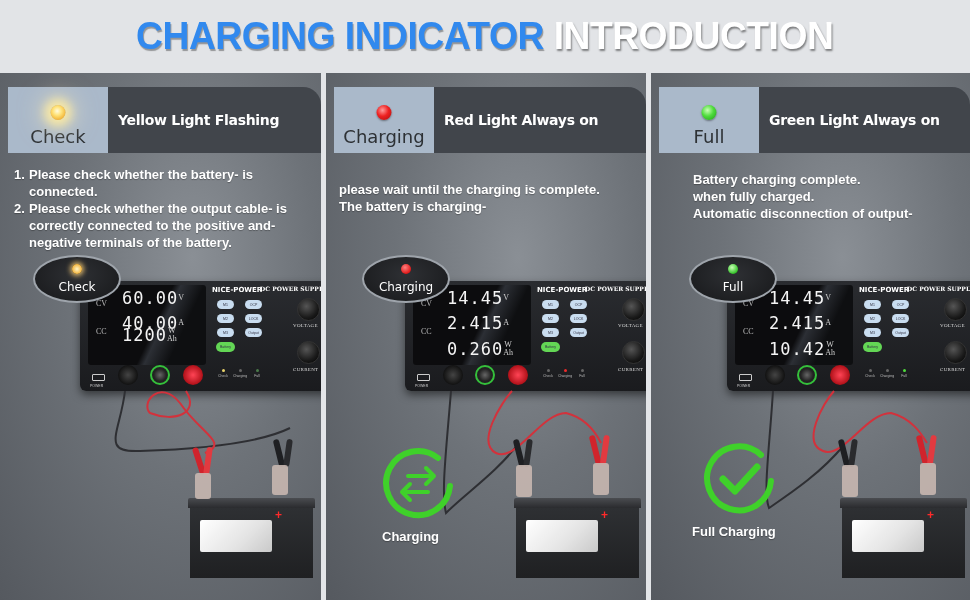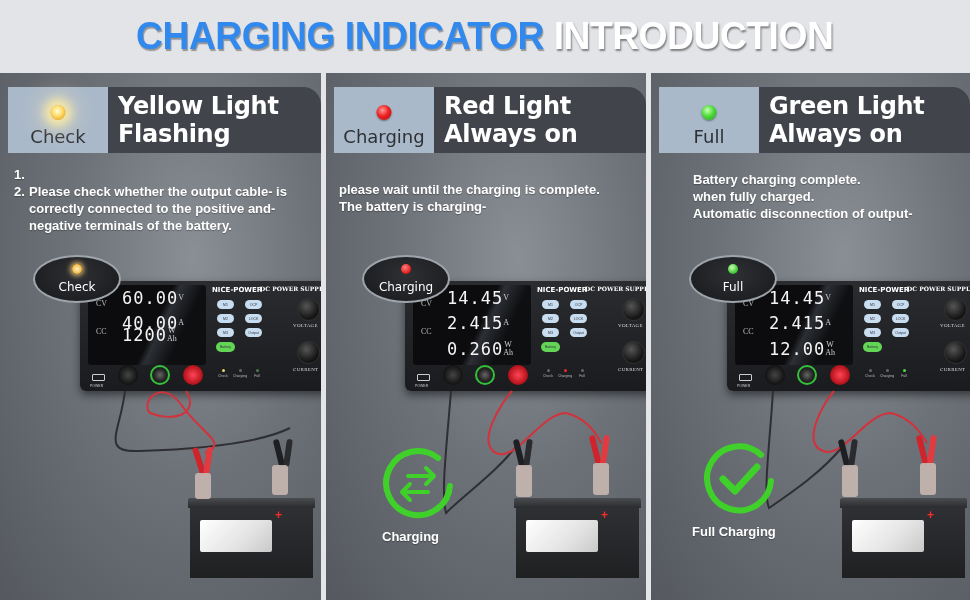--- a/index.html
+++ b/index.html
@@ -15,21 +15,21 @@
            background: radial-gradient(ellipse at 60% 35%, #8a8f95 0%, #6d7278 45%, #55595f 100%); }
   .panel.p1 { left: 0; width: 321px; }
   .panel.p2 { left: 326px; width: 320px; }
   .panel.p3 { left: 651px; width: 319px; }
 
   .banner { position: absolute; left: 8px; top: 14px; right: 0; height: 66px; display: flex; }
   .banner .lbl-box { width: 100px; height: 66px; background: #aab9ca; position: relative; display: flex; flex-direction: column; align-items: center; justify-content: flex-end; padding-bottom: 6px; }
   .banner .lbl-box .led { width: 15px; height: 15px; border-radius: 50%; position: absolute; top: 18px; left: 50%; transform: translateX(-50%); }
   .banner .lbl-box .txt { font-size: 18px; color: #2d3135; font-family: "DejaVu Sans", sans-serif; }
   .banner .title-box { flex: 1; background: #41454b; border-top-right-radius: 18px; display: flex; align-items: center; padding-left: 10px; }
-  .banner .title-box span { color: #ffffff; font-weight: bold; font-size: 24px; font-family: "DejaVu Sans", sans-serif; letter-spacing: -0.3px; }
+  .banner .title-box span { color: #ffffff; font-weight: bold; font-size: 14px; font-family: "DejaVu Sans", sans-serif; letter-spacing: -0.3px; }
 
   .led.yellow { background: radial-gradient(circle at 45% 40%, #fffbe0 0%, #ffe37a 35%, #f3b73c 70%); box-shadow: 0 0 10px 6px rgba(255,236,160,0.85), 0 0 22px 10px rgba(255,240,190,0.5); }
   .led.red { background: radial-gradient(circle at 40% 35%, #ff9a9a 0%, #ee2222 45%, #a80d0d 100%); box-shadow: 0 1px 2px rgba(0,0,0,0.4); }
   .led.green { background: radial-gradient(circle at 40% 35%, #c9ffb6 0%, #4fdc3c 45%, #1f9a16 100%); box-shadow: 0 1px 2px rgba(0,0,0,0.4); }
 
   .desc { position: absolute; color: #ffffff; font-weight: bold; font-size: 13px; line-height: 17px; text-shadow: 0 1px 1px rgba(0,0,0,0.3); }
   .p1 .desc { left: 14px; top: 93px; }
   .p1 .desc .item { display: flex; }
   .p1 .desc .item .num { width: 15px; flex-shrink: 0; }
   .p2 .desc { left: 13px; top: 108px; }
@@ -101,20 +101,21 @@
       <span class="txt">Check</span>
     </div>
     <div class="title-box">
       <span>Yellow Light Flashing</span>
     </div>
   </div>
 
   <div class="desc">
     <div class="item">
       <span class="num">1.</span>
+      <span style="width:250px">Please check whether the battery- is connected.</span>
     </div>
     <div class="item">
       <span class="num">2.</span>
       <span style="width:285px">Please check whether the output cable- is correctly connected to the positive and- negative terminals of the battery.</span>
     </div>
   </div>
 
   <div class="device">
     <div class="screen">
       <span class="mode" style="top:14px">CV</span>
@@ -294,21 +295,21 @@
       <span class="mode" style="top:42px">CC</span>
       <div class="row" style="top:3px">
           <span class="val">14.45</span>
           <span class="unit">V</span>
         </div>
       <div class="row" style="top:28px">
           <span class="val">2.415</span>
           <span class="unit">A</span>
         </div>
       <div class="row" style="top:54px">
-          <span class="val">12.00</span>
+          <span class="val">10.42</span>
           <span class="unit"><span>W</span><br><span>Ah</span></span>
         </div>
     </div>
     <span class="brand">NICE-POWER</span>
     <span class="dcps">DC POWER SUPPLY</span>
     <div class="btn" style="left:137px;top:19px">M1</div>
     <div class="btn" style="left:165px;top:19px">OCP</div>
     <div class="btn" style="left:137px;top:33px">M2</div>
     <div class="btn" style="left:165px;top:33px">LOCK</div>
     <div class="btn" style="left:137px;top:47px">M3</div>

